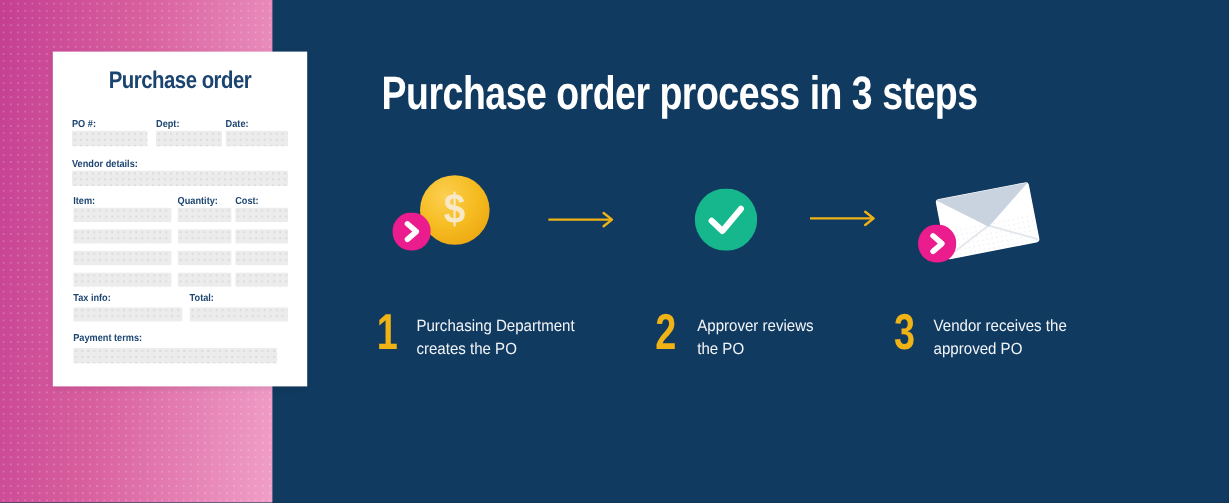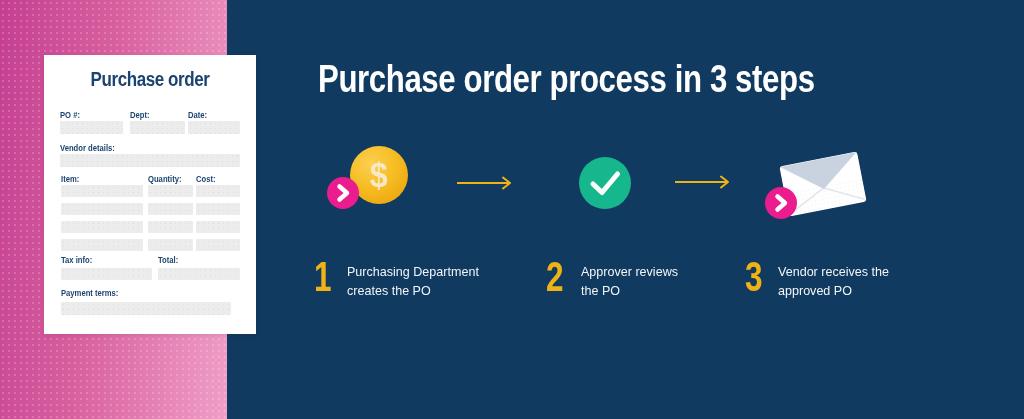--- a/index.html
+++ b/index.html
@@ -11,21 +11,21 @@
   
   .pink-panel {
     position:absolute; left:0; top:0; width:227px; height:419px;
     background-image:
       radial-gradient(rgba(255,255,255,0.20) 0.7px, transparent 0.9px),
       linear-gradient(97deg, #c43e92 0%, #d9619f 45%, #f09fc8 100%);
     background-size: 6px 6px, 100% 100%;
   }
   
   .po-card {
-    position:absolute; left:44px; top:55px; width:212px; height:279px;
+    position:absolute; left:44px; top:43px; width:212px; height:279px;
     background:#ffffff; box-shadow:0 1px 5px rgba(0,0,0,0.10);
   }
   .po-card .card-title {
     position:absolute; top:13px; left:0; width:100%; text-align:center;
     color:#1b4470; font-weight:bold; font-size:20px; letter-spacing:-0.5px;
     transform:scaleX(0.85);
   }
   .fl { 
     position:absolute; color:#1b4470; font-weight:bold; font-size:8.5px;
     white-space:nowrap; transform:scaleX(0.9); transform-origin:0 50%;

